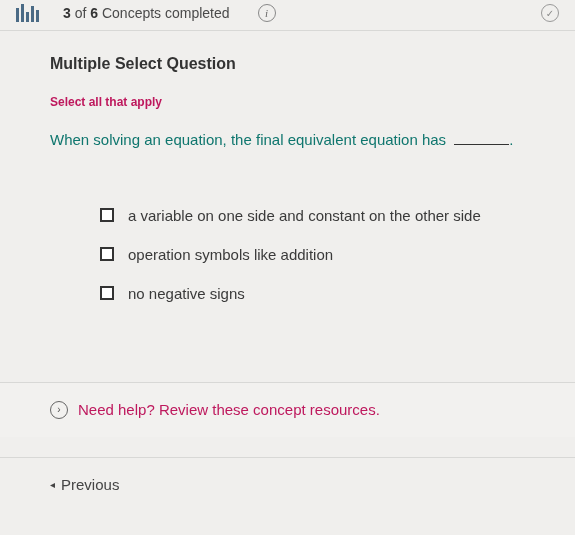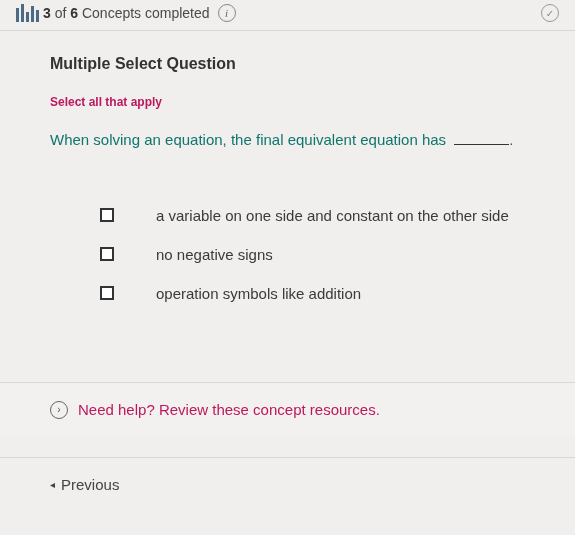--- a/index.html
+++ b/index.html
@@ -14,21 +14,21 @@
       background: #f0efed;
       color: #3a3a3a;
       overflow: hidden;
       position: relative;
     }
     .top-bar {
       display: flex;
       align-items: center;
       padding: 4px 16px 8px 16px;
       border-bottom: 1px solid #d8d8d6;
-      gap: 4px;
+      gap: 24px;
     }
     .logo-bars {
       display: flex;
       align-items: flex-end;
       gap: 2px;
       height: 18px;
     }
     .logo-bars span {
       width: 3px;
       background: #4a6a85;
@@ -108,21 +108,20 @@
     .checkbox {
       width: 14px;
       height: 14px;
       border: 2px solid #333;
       background: #fff;
       flex-shrink: 0;
     }
     .option-label {
       font-size: 15px;
       color: #3a3a3a;
-      margin-left: 28px;
     }
     .help-bar {
       border-top: 1px solid #d8d8d6;
       padding: 18px 50px;
       display: flex;
       align-items: center;
       gap: 10px;
       background: rgba(255,255,255,0.15);
       margin-top: 30px;
     }
@@ -189,25 +188,25 @@
     <span class="blank-line"></span>.
   </div>
 
   <div class="options">
     <div class="option-row">
       <div class="checkbox"></div>
       <div class="option-label">a variable on one side and constant on the other side</div>
     </div>
     <div class="option-row">
       <div class="checkbox"></div>
-      <div class="option-label">no negative signs</div>
+      <div class="option-label">operation symbols like addition</div>
     </div>
     <div class="option-row">
       <div class="checkbox"></div>
-      <div class="option-label">operation symbols like addition</div>
+      <div class="option-label">no negative signs</div>
     </div>
   </div>
 </div>
 
 <div class="help-bar">
   <span class="chevron-circle">›</span>
   <span class="help-text">Need help? Review these concept resources.</span>
 </div>
 
 <div class="footer">

